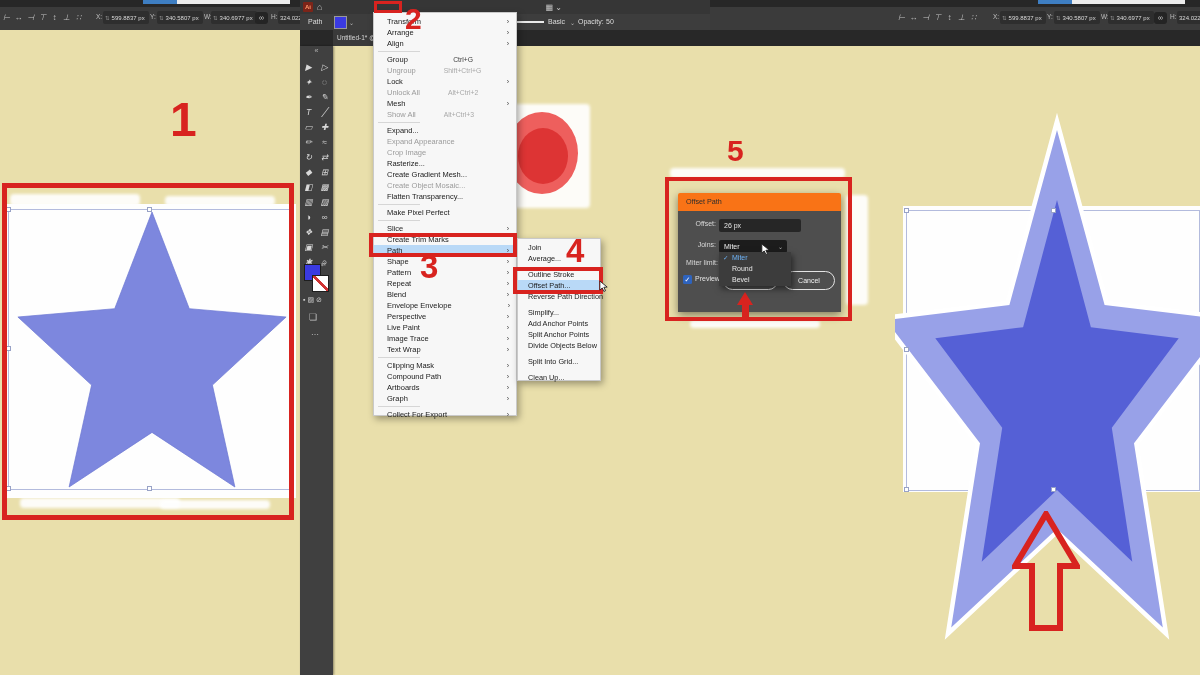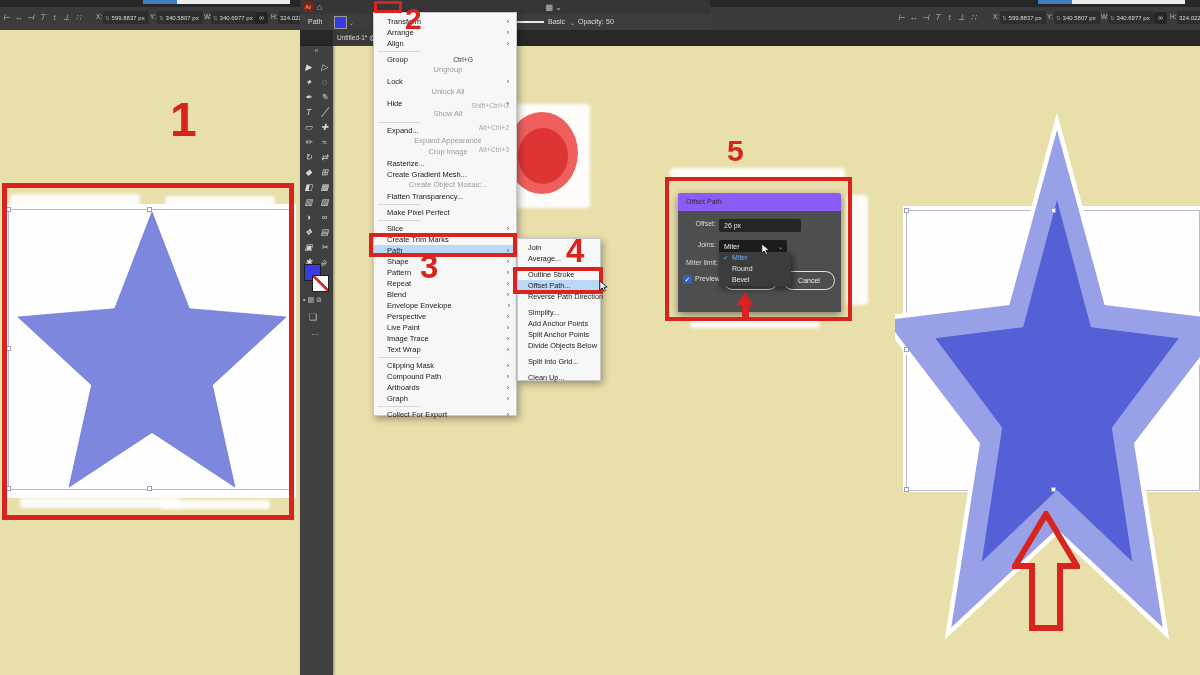--- a/index.html
+++ b/index.html
@@ -45,42 +45,42 @@
   .mode3{position:absolute;left:3px;top:250px;display:flex;gap:3px;color:#cccccc;font-size:7px;}
   .abicon{position:absolute;left:9px;top:266px;color:#c5c5c5;font-size:9px;}
   .dots{position:absolute;left:11px;top:284px;color:#bbbbbb;font-size:8px;}
   
   .panel{position:absolute;background:#f7f7f7;border:1px solid #c9c9c9;
     box-shadow:2px 3px 7px rgba(0,0,0,.35);padding:3px 0;box-sizing:border-box;}
   .mi{height:11px;display:flex;align-items:center;padding:0 7px 0 13px;
     font-size:7.5px;color:#1b1b1b;white-space:nowrap;gap:28px;}
   .mi .sc{margin-left:auto;font-size:6.8px;color:#3c3c3c;}
   .mi .ar{width:8px;text-align:right;font-size:7px;color:#3c3c3c;}
-  .mi.disabled{color:#9b9b9b;flex-direction:column;}
+  .mi.disabled{color:#9b9b9b;}
   .mi.disabled .sc{color:#a8a8a8;}
   .mi.highlighted{background:#b9d9f7;}
   .mi.divider{height:5px;padding:0 4px;}
   .mi.divider::before{content:"";flex:1;border-top:1px solid #d6d6d6;}
   .submenu .mi{padding:0 14px 0 10px;font-size:7.3px;}
   
   .redbox{position:absolute;border-style:solid;border-color:#d8231f;box-sizing:border-box;}
   .rednum{position:absolute;color:#d8231f;font-weight:bold;line-height:1;}
   .miniarrow-head{position:absolute;width:0;height:0;border-left:8px solid transparent;
     border-right:8px solid transparent;border-bottom:13px solid #d8231f;}
   .miniarrow-stem{position:absolute;background:#d8231f;}
   
   .fringe{position:absolute;background:#ffffff;opacity:.92;filter:blur(1.5px);border-radius:4px;}
   .artrect{position:absolute;background:#fefefe;}
   .selrect{position:absolute;border:1px solid #b3bbdd;}
   .handle{position:absolute;width:5px;height:5px;background:#ffffff;border:1px solid #98a2c6;box-sizing:border-box;}
   .circ{position:absolute;border-radius:50%;}
   
   .dialog{position:absolute;left:678px;top:193px;width:163px;height:119px;
     box-shadow:0 3px 9px rgba(0,0,0,.45);border-radius:2px;}
-  .dlg-title{position:absolute;left:0;top:0;width:163px;height:18px;background:#8b5cf6;
+  .dlg-title{position:absolute;left:0;top:0;width:163px;height:18px;background:#f97316;
     color:#2e2e2e;font-size:7.2px;line-height:18px;padding-left:8px;box-sizing:border-box;border-radius:2px 2px 0 0;}
   .dlg-body{position:absolute;left:0;top:18px;width:163px;height:101px;background:#4e4e4e;}
   .dlg-label{position:absolute;font-size:7px;color:#d9d9d9;text-align:right;width:38px;}
   .dlg-input{position:absolute;background:#262626;color:#e6e6e6;font-size:7px;
     display:flex;align-items:center;padding-left:5px;box-sizing:border-box;border-radius:2px;}
   .dlg-dd{position:absolute;left:41px;top:29px;width:68px;height:13px;background:#1c1c1c;color:#f0f0f0;
     font-size:7px;display:flex;align-items:center;padding-left:5px;box-sizing:border-box;border-radius:2px;}
   .dlg-dd .chev{margin-left:auto;margin-right:4px;color:#bbbbbb;font-size:6px;}
   .ddpanel{position:absolute;left:41px;top:41px;width:72px;height:34px;background:#3c3c3c;
     box-shadow:2px 3px 6px rgba(0,0,0,.5);z-index:5;}
@@ -311,21 +311,21 @@
         <span class="lbl">Lock</span>
         <span class="sc"></span>
         <span class="ar">›</span>
       </div>
       <div class="mi disabled">
         <span class="lbl">Unlock All</span>
         <span class="sc">Alt+Ctrl+2</span>
         <span class="ar"></span>
       </div>
       <div class="mi">
-        <span class="lbl">Hide</span>
+        <span class="lbl">Mesh</span>
         <span class="sc"></span>
         <span class="ar">›</span>
       </div>
       <div class="mi disabled">
         <span class="lbl">Show All</span>
         <span class="sc">Alt+Ctrl+3</span>
         <span class="ar"></span>
       </div>
       <div class="mi divider">
         <span class="lbl"></span>

